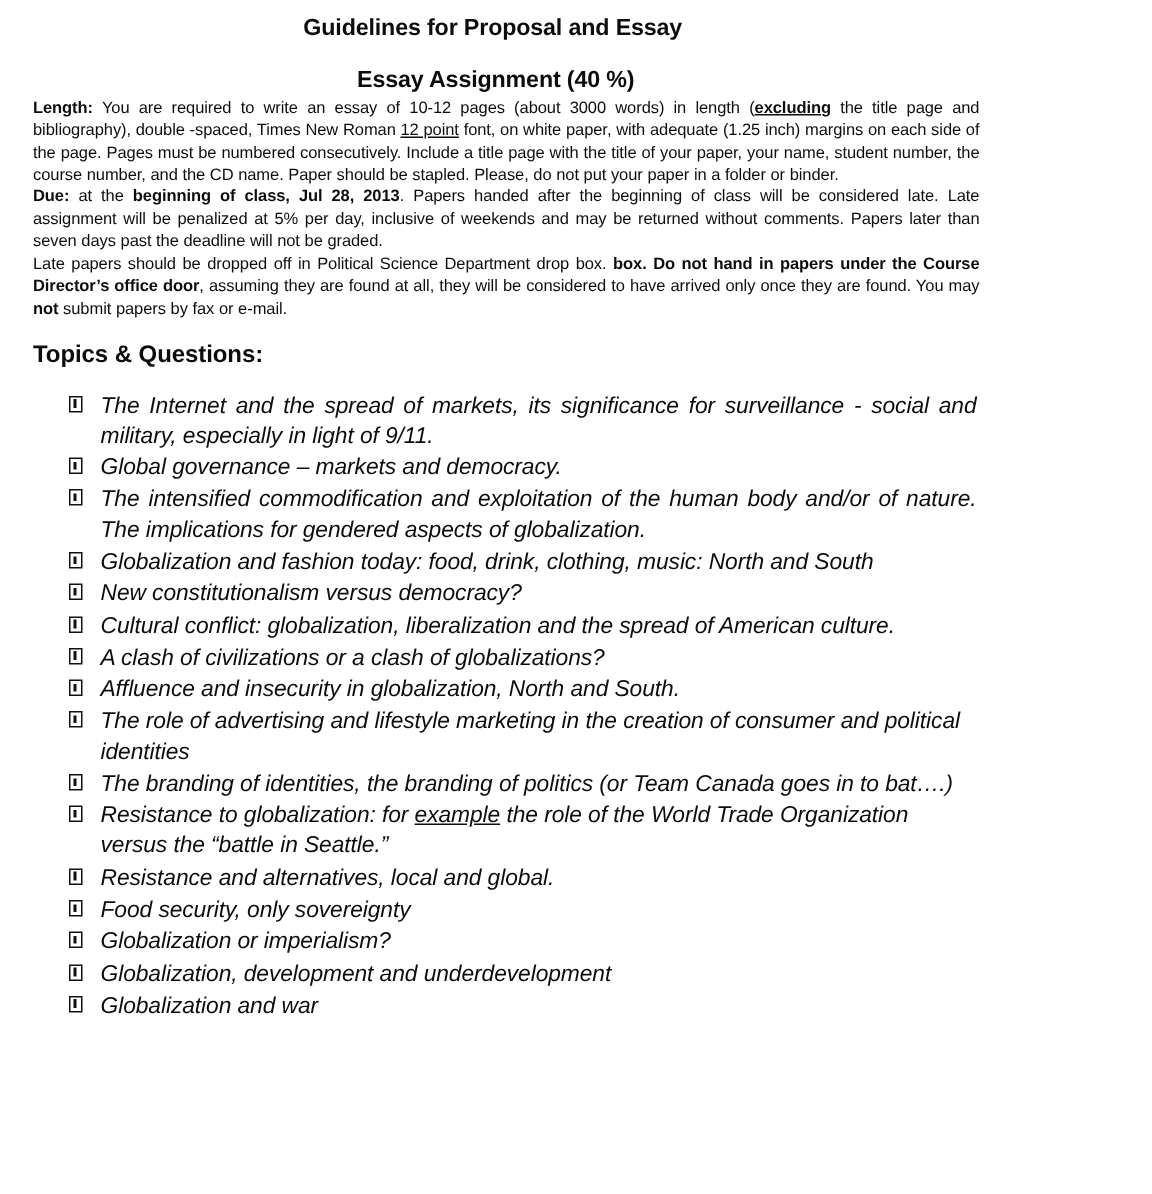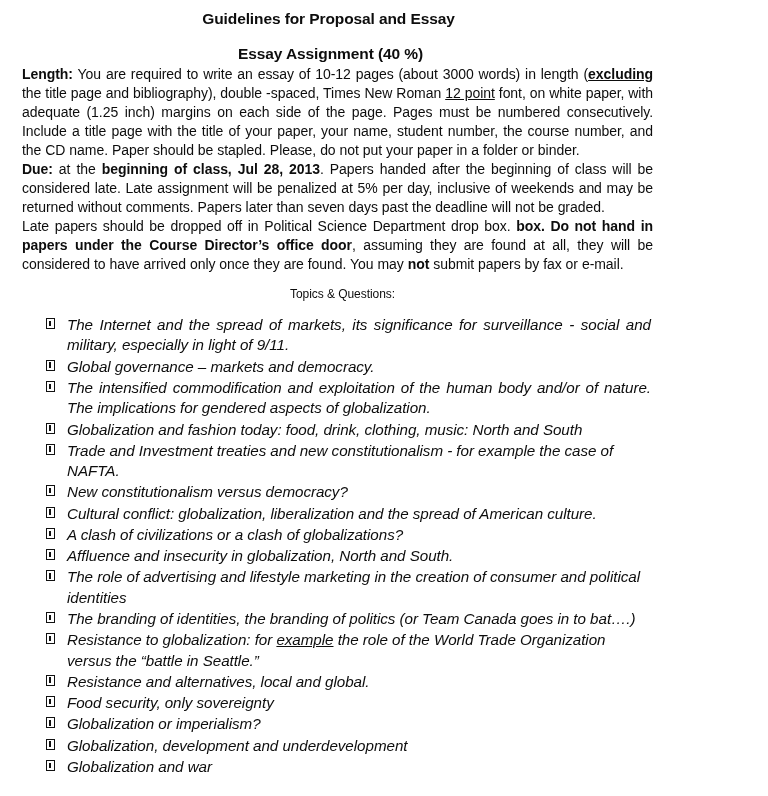--- a/index.html
+++ b/index.html
@@ -33,41 +33,40 @@
   .heading-1 {
     margin: 3px 0 0 0;
     padding-left: 0;
     text-indent: -28px;
   }
   .heading-2 {
     margin: 14px 0 0 0;
     text-indent: -24px;
   }
   p.para {
-    font-size: 14px;
+    font-size: 11px;
     line-height: 1.355;
     text-align: justify;
     margin: 0;
     letter-spacing: -0.05px;
     word-spacing: 0.1px;
     padding-right: 10px;
   }
   .para-length { margin-top: 19px; }
   .para-due { margin-top: 14px; }
   .para-late { margin-top: 14px; }
   b, .b { font-weight: bold; }
   .u { text-decoration: underline; }
   .bu { font-weight: bold; text-decoration: underline; }
   h3.topics {
-    font-size: 12px;
-    font-weight: normal;
+    font-size: 16px;
+    font-weight: bold;
     margin: 13px 0 0 0;
     line-height: 1.3;
     letter-spacing: -0.05px;
-    text-align: center;
   }
   ul.topic-list {
     list-style: none;
     margin: 13px 0 0 0;
     padding: 0;
   }
   ul.topic-list li {
     position: relative;
     font-size: 15.2px;
     line-height: 1.335;
@@ -120,21 +119,20 @@
     <span>Late papers should be dropped off in Political Science Department drop box. </span><b>box. Do not hand in papers under the Course Director’s office door</b><span>, assuming they are found at all, they will be considered to have arrived only once they are found. You may </span><b>not</b><span> submit papers by fax or e-mail.</span>
   </p>
 
   <h3 class="topics">Topics &amp; Questions:</h3>
 
   <ul class="topic-list">
       <li><span class="bullet-glyph"></span><span>The Internet and the spread of markets, its significance for surveillance - social and military, especially in light of 9/11.</span></li>
       <li class="nojustify"><span class="bullet-glyph"></span><span>Global governance – markets and democracy.</span></li>
       <li><span class="bullet-glyph"></span><span>The intensified commodification and exploitation of the human body and/or of nature. The implications for gendered aspects of globalization.</span></li>
       <li class="nojustify"><span class="bullet-glyph"></span><span>Globalization and fashion today: food, drink, clothing, music: North and South</span></li>
-      <li class="nojustify"><span class="bullet-glyph"></span><span>Trade and Investment treaties and new constitutionalism - for example the case of <br>NAFTA.</span></li>
       <li class="nojustify"><span class="bullet-glyph"></span><span>New constitutionalism versus democracy?</span></li>
       <li class="nojustify"><span class="bullet-glyph"></span><span>Cultural conflict: globalization, liberalization and the spread of American culture.</span></li>
       <li class="nojustify"><span class="bullet-glyph"></span><span>A clash of civilizations or a clash of globalizations?</span></li>
       <li class="nojustify"><span class="bullet-glyph"></span><span>Affluence and insecurity in globalization, North and South.</span></li>
       <li class="nojustify"><span class="bullet-glyph"></span><span>The role of advertising and lifestyle marketing in the creation of consumer and political identities</span></li>
       <li class="nojustify"><span class="bullet-glyph"></span><span>The branding of identities, the branding of politics (or Team Canada goes in to bat….)</span></li>
       <li class="nojustify"><span class="bullet-glyph"></span><span>Resistance to globalization: for <span class="u">example</span> the role of the World Trade Organization versus the “battle in Seattle.”</span></li>
       <li class="nojustify"><span class="bullet-glyph"></span><span>Resistance and alternatives, local and global.</span></li>
       <li class="nojustify"><span class="bullet-glyph"></span><span>Food security, only sovereignty</span></li>
       <li class="nojustify"><span class="bullet-glyph"></span><span>Globalization or imperialism?</span></li>

